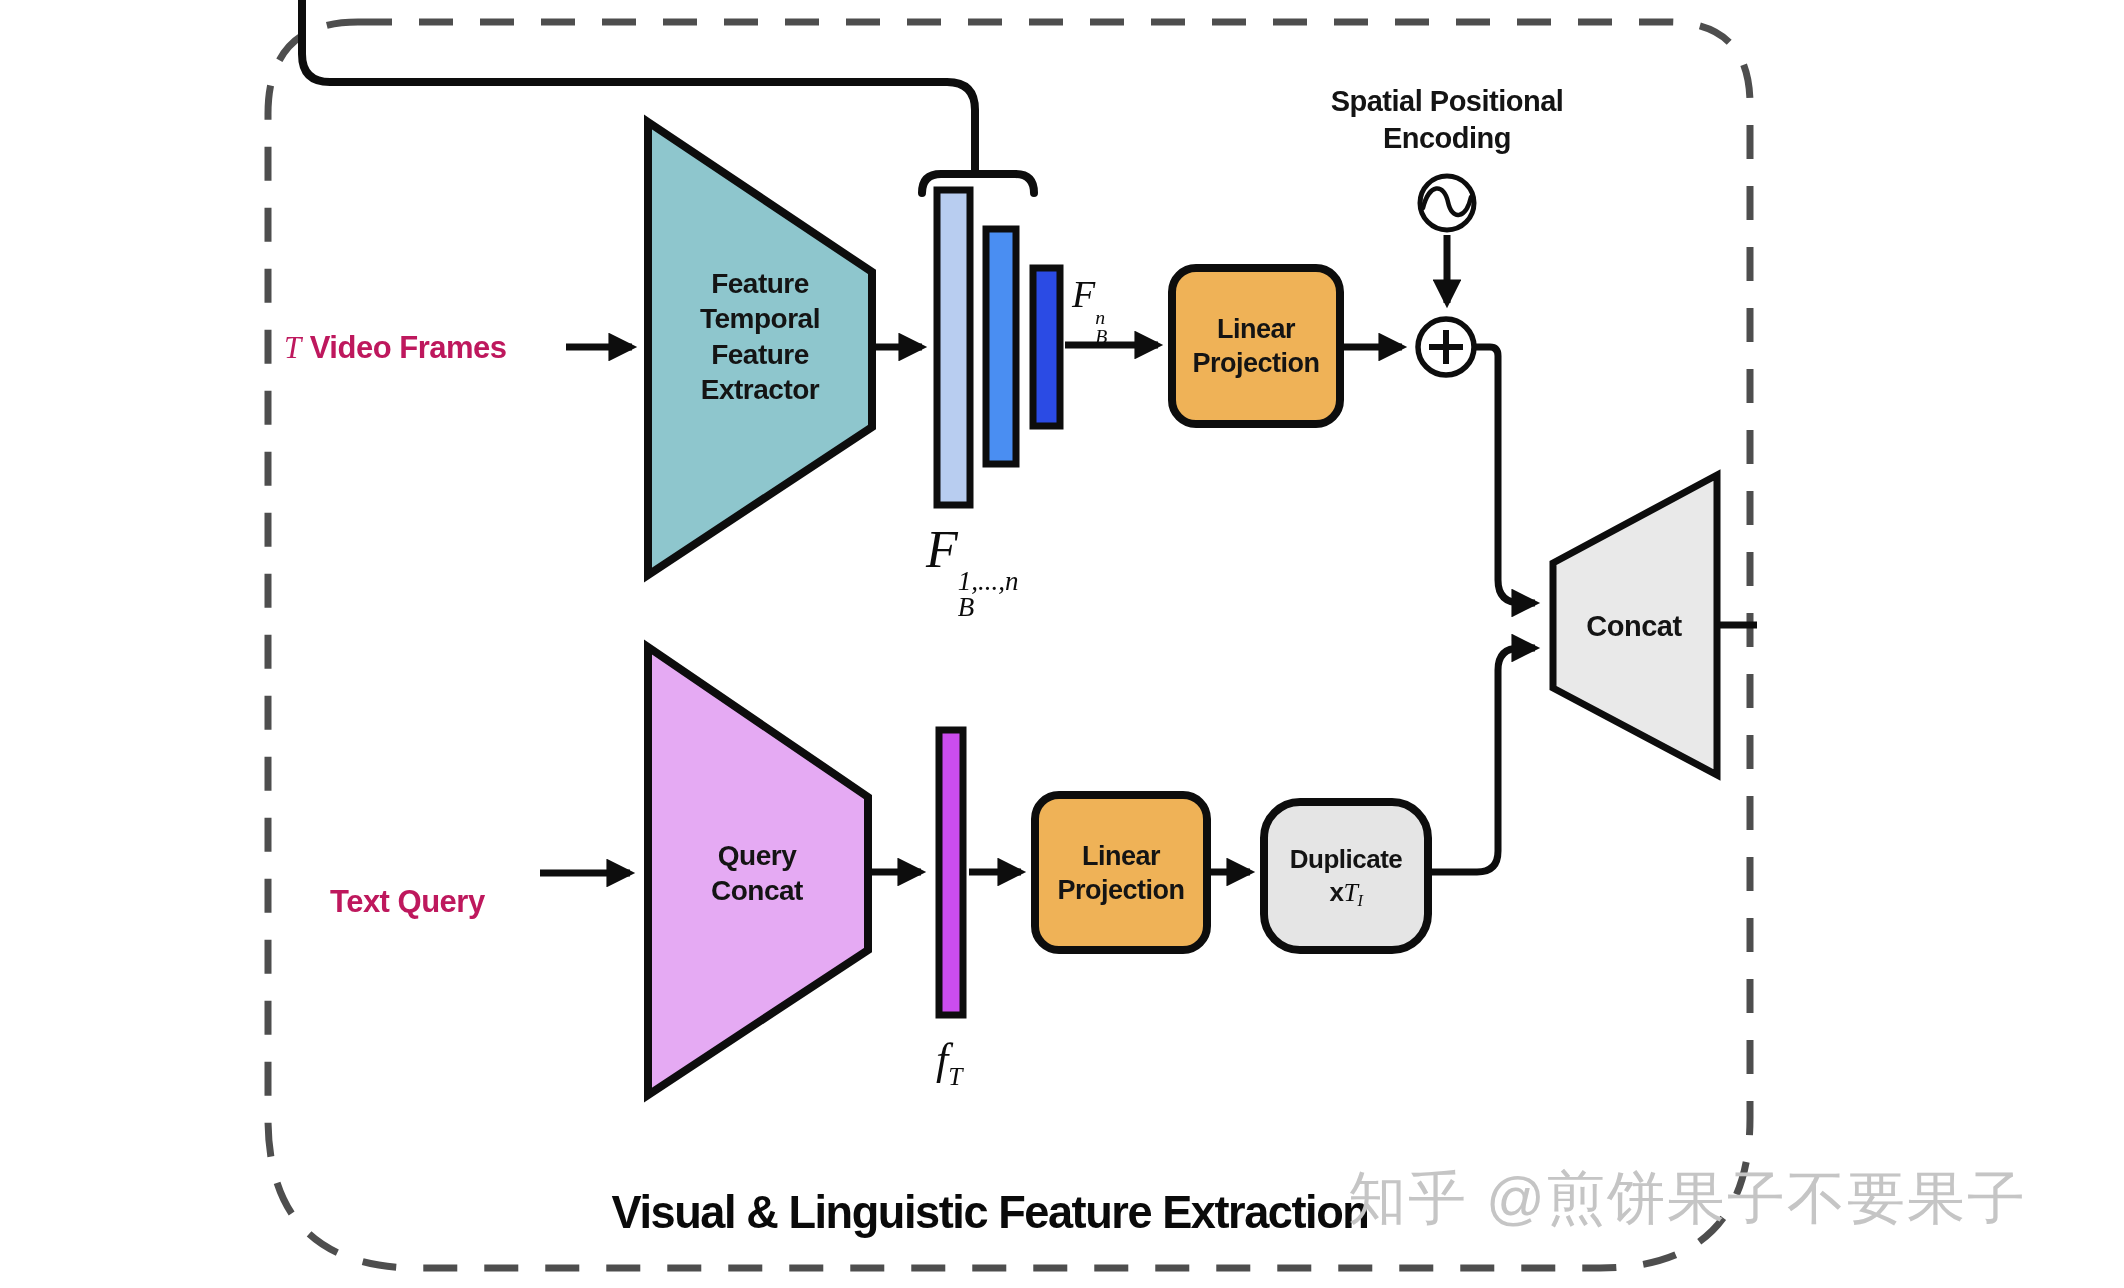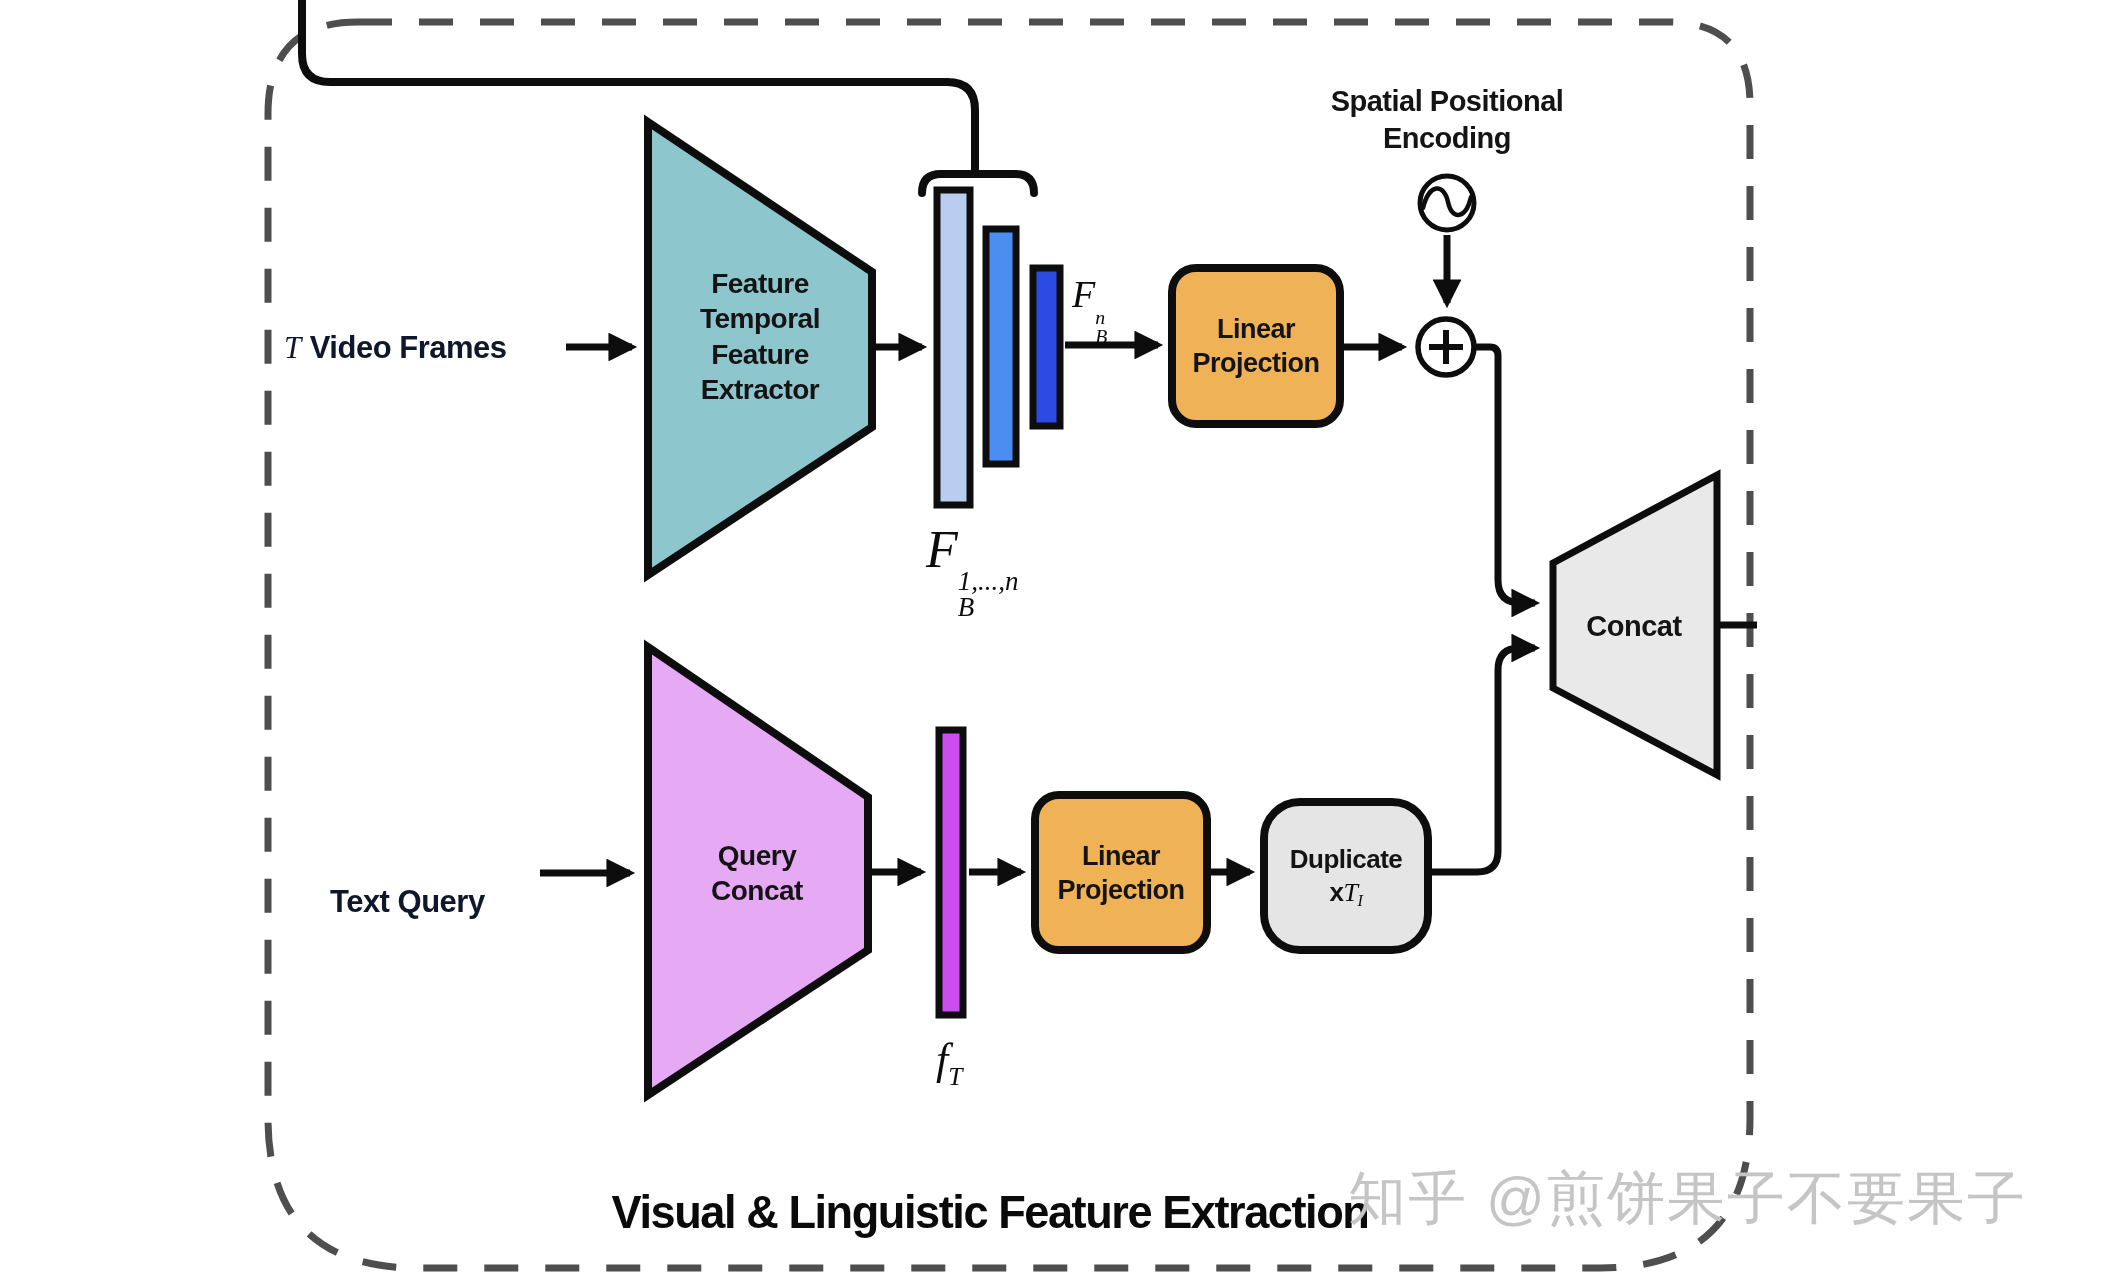--- a/index.html
+++ b/index.html
@@ -5,21 +5,21 @@
   html,body{margin:0;padding:0;background:#ffffff;}
   .stage{position:relative;width:2124px;height:1288px;background:#ffffff;overflow:hidden;
          font-family:"Liberation Sans",sans-serif;color:#111;}
   .stage svg{position:absolute;left:0;top:0;}
   .lbl{position:absolute;white-space:nowrap;}
   .node-text{font-weight:700;color:#141414;text-align:center;line-height:1.26;letter-spacing:-0.5px;}
   .sz28{font-size:28px;}
   .sz27{font-size:27px;}
   .sz26{font-size:26px;}
   .sz29{font-size:29px;}
-  .io-text{font-size:31px;font-weight:700;color:#0f172a;letter-spacing:-0.5px;}
+  .io-text{font-size:31px;font-weight:700;color:#be185d;letter-spacing:-0.5px;}
   .mvar{font-family:"Liberation Serif",serif;font-style:italic;font-weight:400;}
   .math{font-family:"Liberation Serif",serif;font-style:italic;color:#0c0c0c;}
   .mstack{display:inline-flex;flex-direction:column;align-items:flex-start;
           vertical-align:-0.45em;line-height:0.95;}
   .mstack .msup,.mstack .msub{font-size:0.52em;letter-spacing:0;}
   .gap{margin-left:9px;}
   .title{font-size:47px;font-weight:800;letter-spacing:-1.5px;color:#0a0a0a;
          text-align:center;transform:scaleX(0.96);transform-origin:center;}
   .watermark{font-size:58px;color:#c5c5c5;letter-spacing:2px;font-weight:400;}
   .centered{transform:translateX(-50%);}

